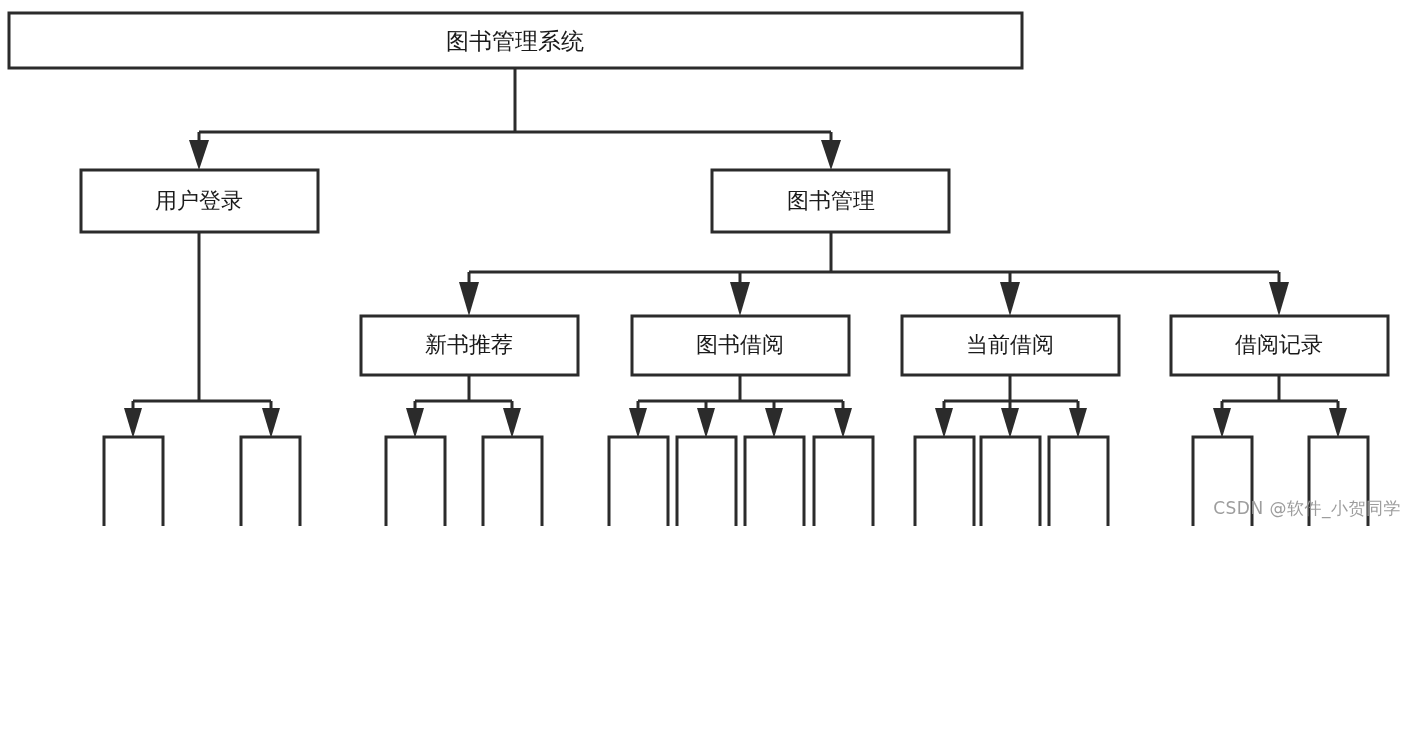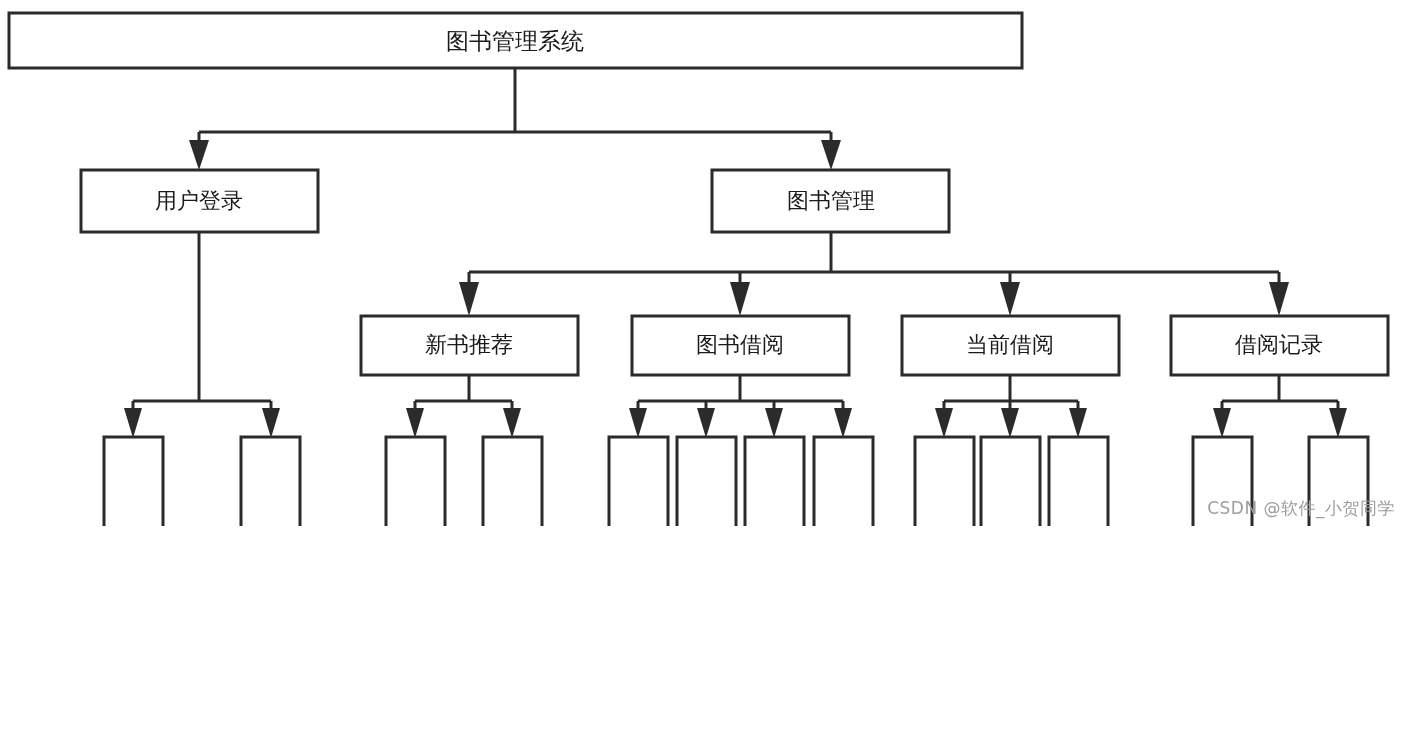--- a/index.html
+++ b/index.html
@@ -62,21 +62,21 @@
     color: #1a1a1a;
     white-space: nowrap;
     display: flex;
     align-items: center;
     justify-content: center;
     pointer-events: none;
     user-select: none;
   }
   .watermark {
     position: absolute;
-    right: 10px;
+    right: 4px;
     bottom: 6px;
     font-family: "DejaVu Sans", "Liberation Sans", sans-serif;
     font-size: 17px;
     color: #9d9d9d;
     letter-spacing: 0.5px;
     white-space: nowrap;
     user-select: none;
   }
 </style>
 </head>

